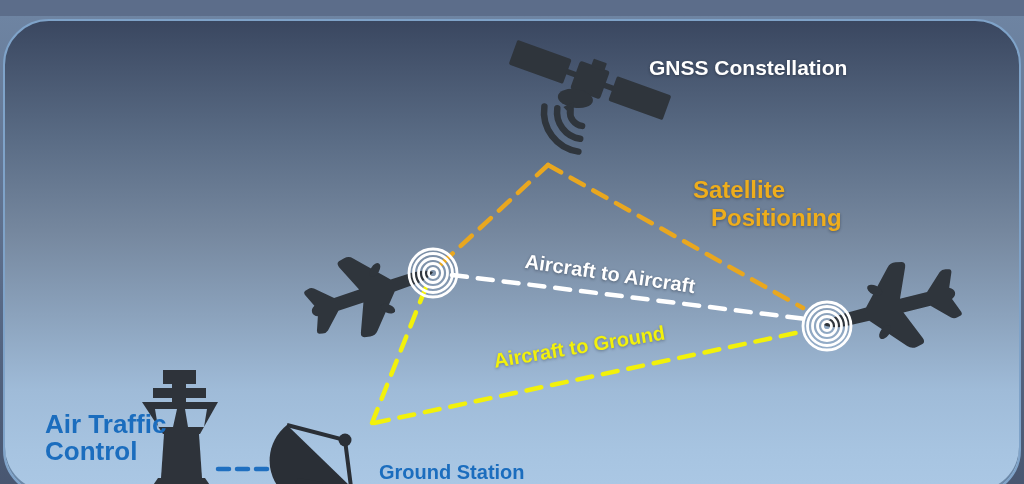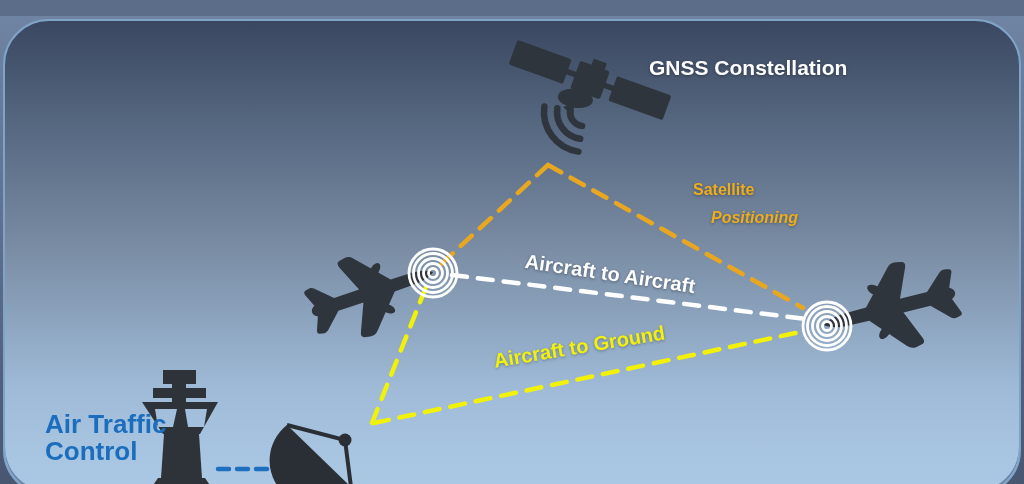--- a/index.html
+++ b/index.html
@@ -11,22 +11,22 @@
   }
   .frame{
     position:absolute;left:3px;top:3px;right:3px;bottom:4px;
     border-radius:46px;border:2px solid #7fa3c9;overflow:hidden;
     background:linear-gradient(180deg,#3a4760 0%,#5a6c85 25%,#76889f 45%,#8ba2bc 62%,#9fbbd8 78%,#a7c4e1 91%,#abc8e5 100%);
     box-shadow:inset 0 -3px 0 rgba(30,60,95,.45);
   }
   .art{position:absolute;left:-5px;top:-5px;}
   .label{position:absolute;font-weight:700;white-space:nowrap;}
   .lbl-gnss{left:644px;top:35px;font-size:21px;color:#ffffff;text-shadow:0 1px 3px rgba(15,20,30,.45);}
-  .lbl-satpos{left:688px;top:155px;font-size:16px;color:#eead1c;line-height:28px;text-shadow:0 1px 3px rgba(15,20,30,.4);}
-  .lbl-satpos .indent{padding-left:18px;font-style:italic;}
+  .lbl-satpos{left:688px;top:155px;font-size:24px;color:#eead1c;line-height:28px;text-shadow:0 1px 3px rgba(15,20,30,.4);}
+  .lbl-satpos .indent{padding-left:18px;}
   .lbl-a2a{left:522px;top:229px;font-size:20px;color:#ffffff;transform:rotate(8.5deg);transform-origin:left top;text-shadow:0 1px 3px rgba(15,20,30,.45);}
   .lbl-a2g{left:487px;top:329px;font-size:20px;color:#f2f10b;transform:rotate(-9.5deg);transform-origin:left top;text-shadow:0 1px 3px rgba(15,20,30,.35);}
   .lbl-atc{left:40px;top:390px;font-size:26px;color:#1b6dbe;line-height:27px;}
   .lbl-gs{left:374px;top:440px;font-size:20px;color:#1b6dbe;}
 </style>
 </head>
 <body>
 
 <div class="stage">
   <div class="frame">
@@ -118,15 +118,16 @@
 
     <div class="label lbl-a2a">Aircraft to Aircraft</div>
 
     <div class="label lbl-a2g">Aircraft to Ground</div>
 
     <div class="label lbl-atc">
       <div>Air Traffic</div>
       <div>Control</div>
     </div>
 
+    <div class="label lbl-gs">Ground Station</div>
 
   </div>
 </div>
 
 </body></html>

